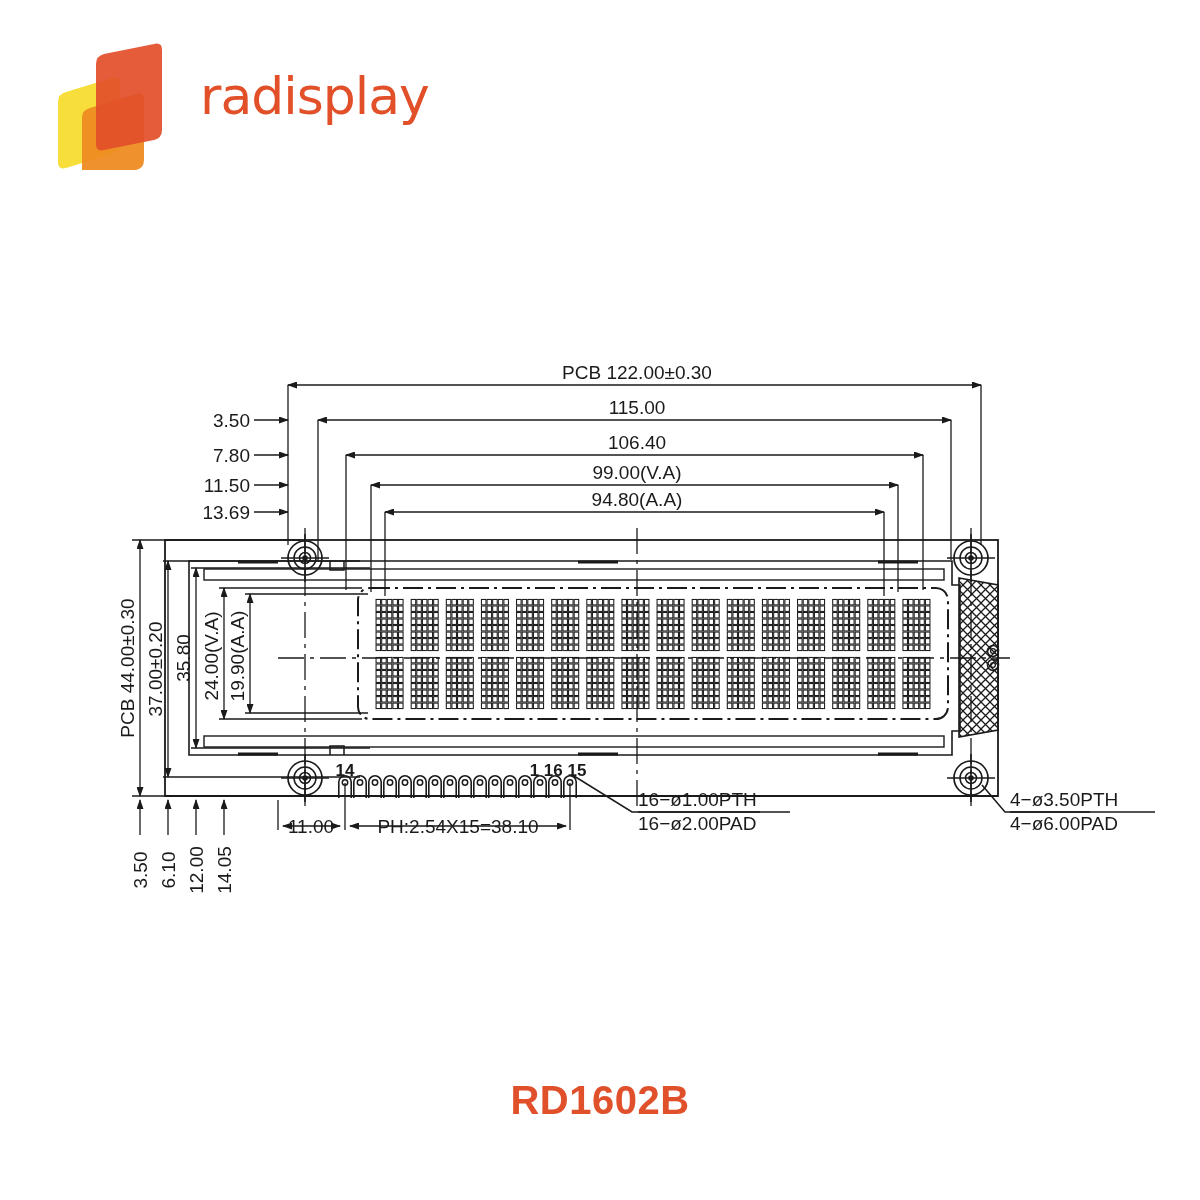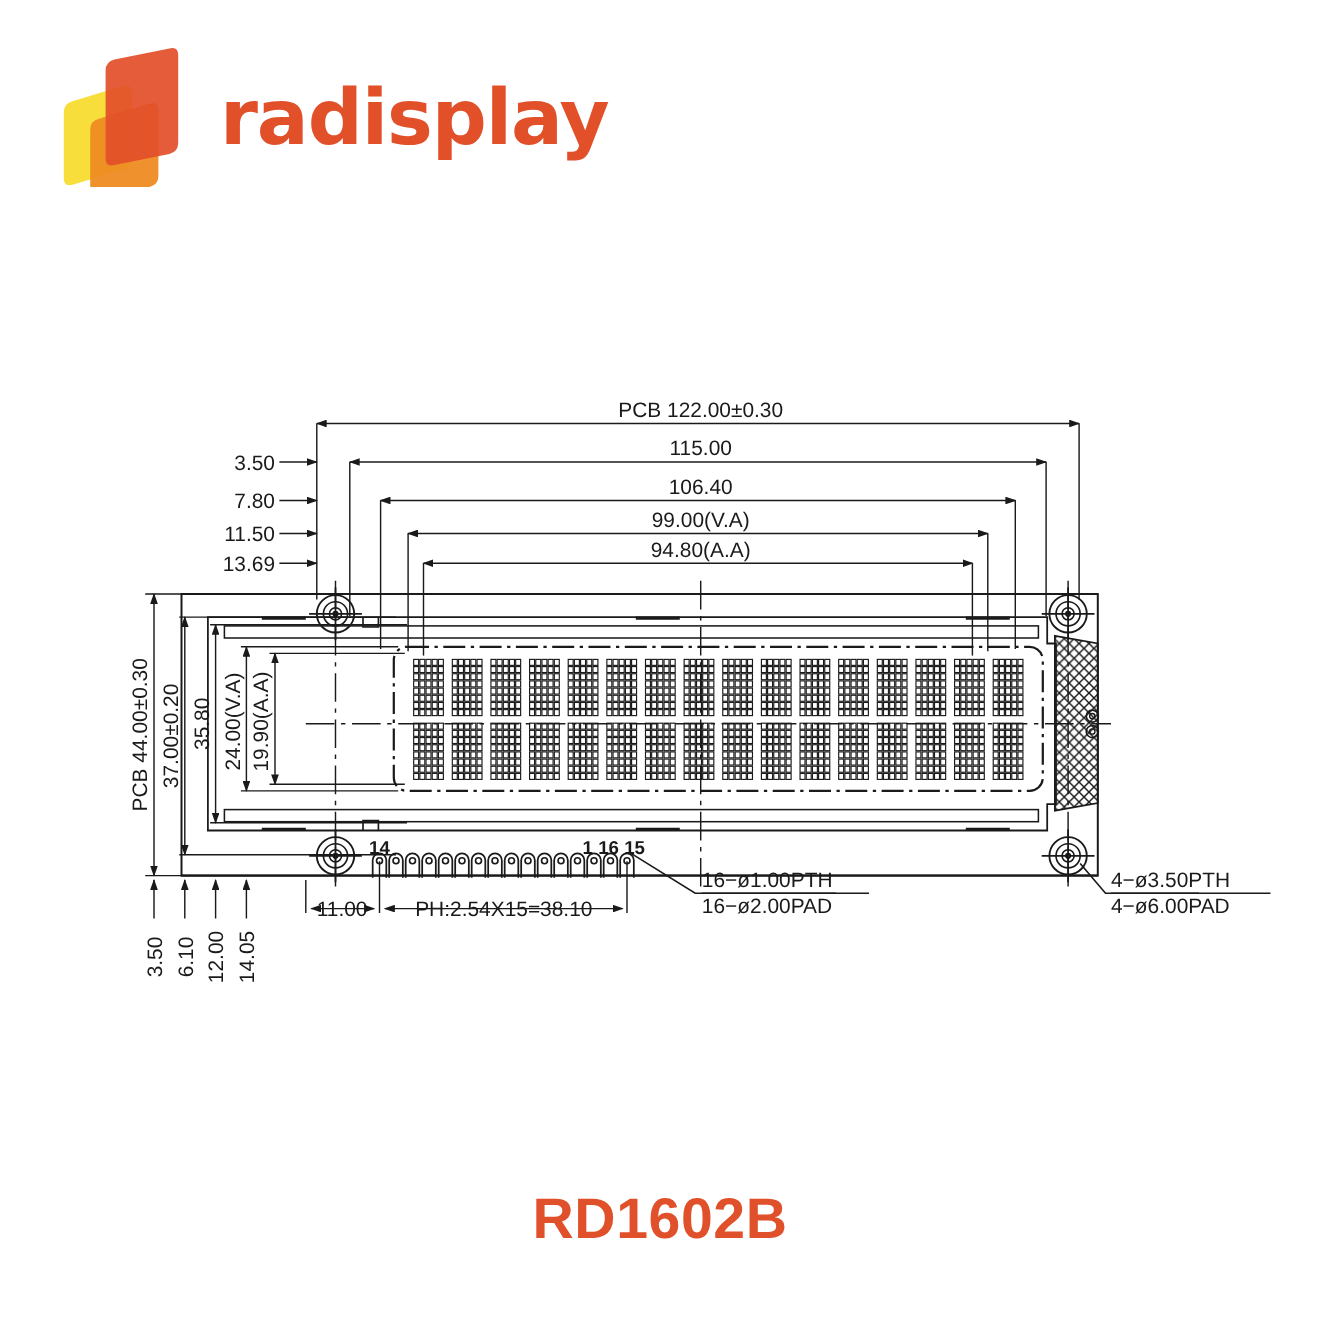--- a/index.html
+++ b/index.html
@@ -15,33 +15,33 @@
   svg.layer{position:absolute;left:0;top:0;width:1200px;height:1200px;}
 
   
   #logo-wrap{
     position:absolute;left:50px;top:40px;
     width:520px;height:140px;
   }
   #logo-mark{position:absolute;left:0;top:0;width:130px;height:130px;}
   #logo-text{
     position:absolute;left:150px;top:26px;
-    font-size:70px;
-    font-weight:bold;
+    font-size:52px;
+    font-weight:normal;
     letter-spacing:-1px;
     color:#e2502a;
     font-family:"DejaVu Sans", sans-serif;
     white-space:nowrap;
   }
 
   
   #model-caption{
     position:absolute;left:0;top:1078px;width:1200px;
     text-align:center;
-    font-size:52px;
+    font-size:40px;
     font-weight:bold;
     color:#e0512b;
     font-family:"Liberation Sans", sans-serif;
     letter-spacing:0.5px;
   }
 </style>
 </head>
 <body>
 
 <div id="stage">

